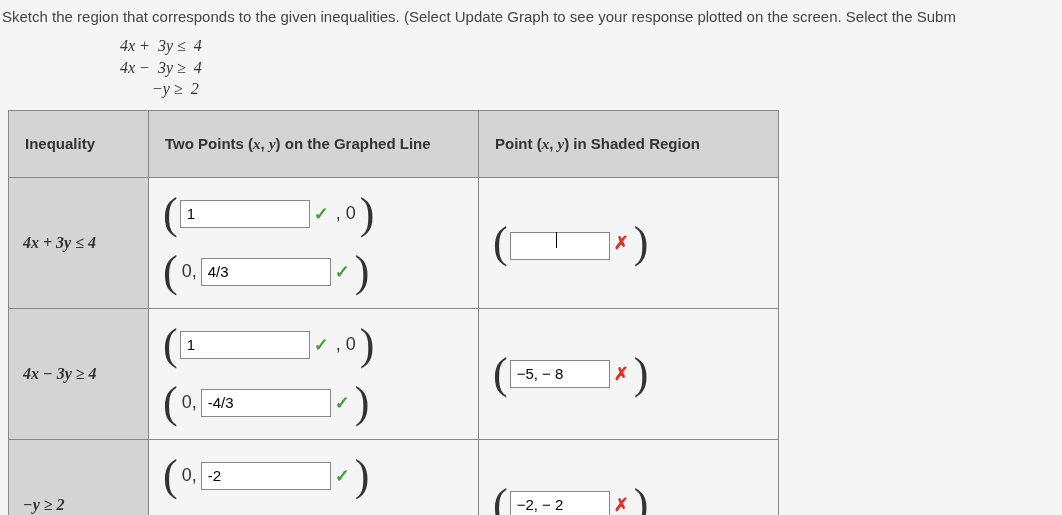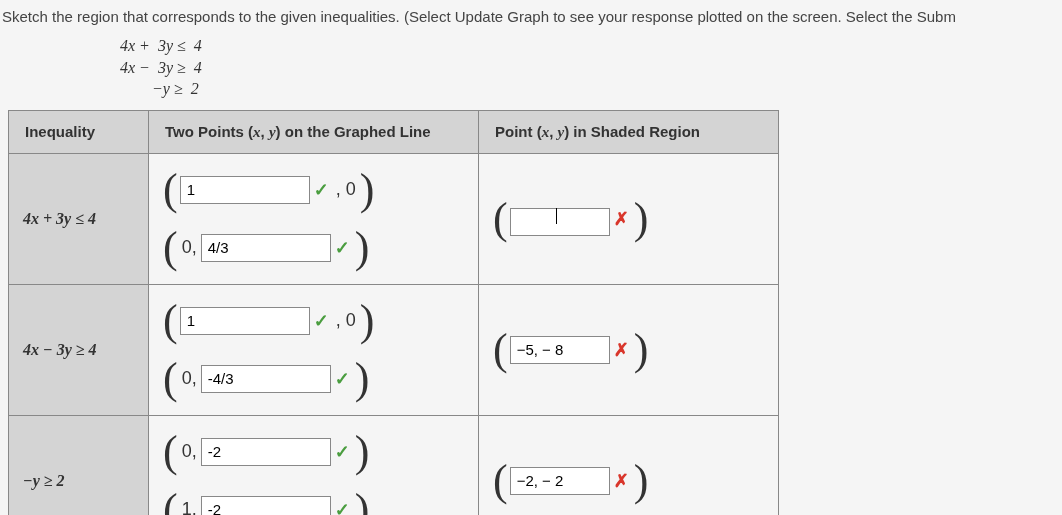--- a/index.html
+++ b/index.html
@@ -33,21 +33,21 @@
       border: 1px solid #888;
       padding: 10px 14px;
       vertical-align: middle;
     }
     th {
       background: #d4d4d4;
       font-weight: bold;
       font-size: 15px;
       color: #333;
       text-align: left;
-      padding: 12px 16px;
+      padding: 24px 16px;
     }
     td.ineq-cell {
       background: #d4d4d4;
       font-weight: bold;
       font-style: italic;
       font-family: Georgia, serif;
       font-size: 16px;
       width: 140px;
     }
     td.points-cell { width: 330px; }

